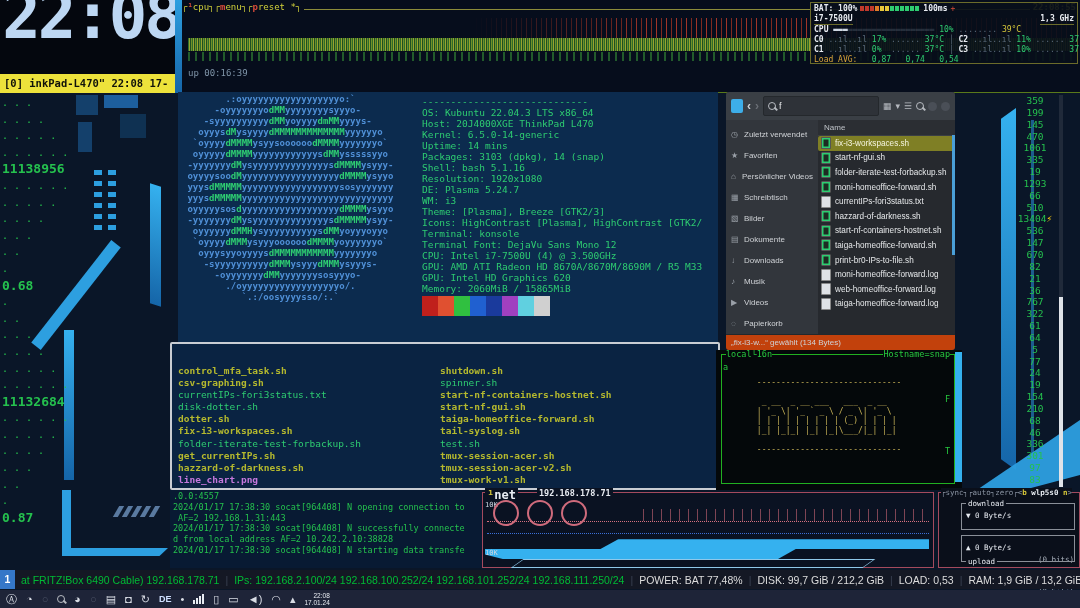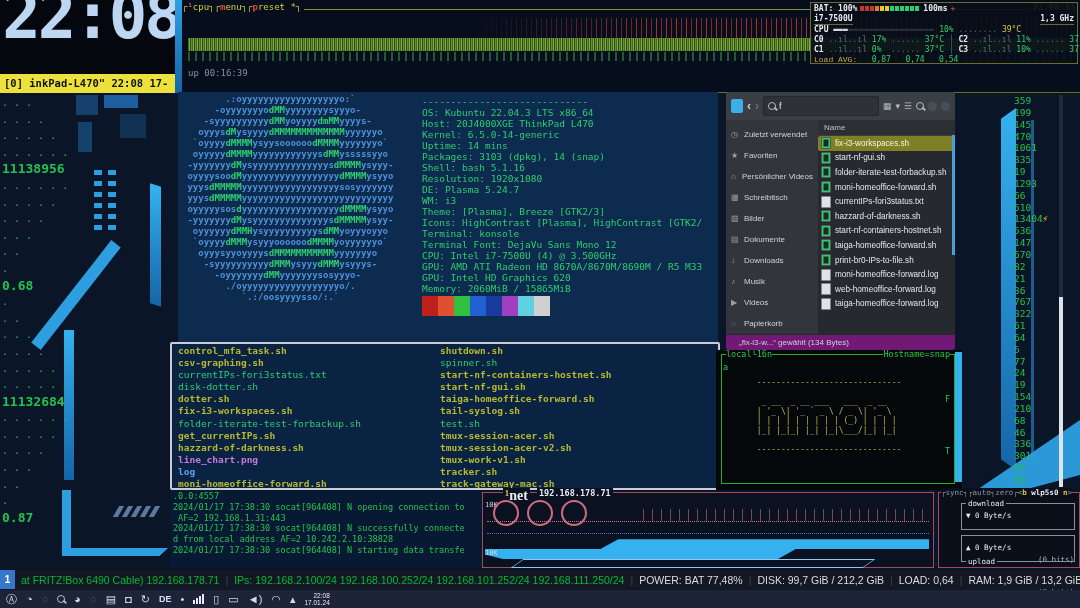--- a/index.html
+++ b/index.html
@@ -36,21 +36,21 @@
   #sensors .srow{display:flex;white-space:pre;}
   #sensors .nm{color:#e8ecf2;font-weight:bold;}
   #sensors .grn{color:#2ecc71;}
   #sensors .dots{color:#5a6a7a;}
   #sensors .tempw{color:#d8c83a;}
   #sensors .batline{display:flex;align-items:center;gap:3px;white-space:pre;}
   .blk{display:inline-block;width:4px;height:5px;margin-right:1px;}
   #sensors .chip{display:flex;justify-content:space-between;color:#e8ecf2;font-weight:bold;}
   #sensors .chip span{border-bottom:1px solid #6b6b2a;}
   #sensors .loadavg{color:#2ecc71;}
-  #sensors .loadavg .lbl{color:#d8a23a;font-family:Liberation Mono, monospace;}
+  #sensors .loadavg .lbl{color:#d8a23a;}
   
   #dotter{left:2px;top:95px;width:62px;color:#25c14e;font-size:10px;line-height:16.6px;white-space:pre;}
   #dotter .num{font-size:13px;font-weight:bold;}
   
   #neo{left:178px;top:92px;width:540px;height:253px;background:#0c2b4e;overflow:hidden;}
   #nf-logo{position:absolute;left:4px;top:2px;font-size:9px;line-height:11px;color:#4f8fd6;font-weight:bold;}
   #nf-logo .g{color:#2ecc71;}
   #nf-info{position:absolute;left:244px;top:4px;font-size:9.5px;line-height:11px;color:#2ecc71;white-space:pre;}
   #palette{position:absolute;left:244px;top:204px;display:flex;}
   #palette div{width:16px;height:20px;}
@@ -71,52 +71,52 @@
   #dolphin .side{width:92px;background:#32363c;padding-top:4px;box-sizing:border-box;}
   #dolphin .sitem{display:flex;align-items:center;gap:4px;height:21px;padding:0 5px;color:#cfd2d6;font-size:8px;white-space:nowrap;overflow:hidden;}
   #dolphin .sitem .ic{color:#9aa0a8;font-size:8px;width:9px;}
   #dolphin .main{flex:1;position:relative;}
   #dolphin .lhead{height:15px;line-height:15px;color:#bfc3c8;font-size:8px;padding-left:6px;border-bottom:1px solid #3a3e44;background:#2b2e33;}
   #dolphin .frow{display:flex;align-items:center;gap:4px;height:14.6px;padding:0 3px;color:#e6e8ea;font-size:8.2px;white-space:nowrap;border-radius:2px;}
   #dolphin .frow.sel{background:#7f7f25;color:#f5f5e0;}
   .fic{display:inline-block;width:8px;height:10px;border-radius:1px;flex:none;}
   .fic.sh{background:#1d2b22;border:1px solid #555;box-shadow:inset 0 0 0 1.5px #2ecc71;}
   .fic.txt{background:#dfe2e6;border:1px solid #888;}
-  #dolphin .status{position:absolute;left:0;bottom:0;width:100%;height:16px;background:#701a75;border-top:1px solid #24282c;
-           color:#cfd2d6;font-size:8px;line-height:16px;padding-left:13px;box-sizing:border-box;}
+  #dolphin .status{position:absolute;left:0;bottom:0;width:100%;height:16px;background:#c2410c;border-top:1px solid #24282c;
+           color:#cfd2d6;font-size:8px;line-height:16px;padding-left:5px;box-sizing:border-box;}
   #dolphin .vscroll{position:absolute;right:0;top:15px;width:3px;height:120px;background:#4a9fd8;}
   
-  #rnums{right:24px;top:95px;width:42px;text-align:left;color:#25c14e;font-size:9.5px;line-height:11.85px;}
+  #rnums{right:24px;top:95px;width:42px;text-align:center;color:#25c14e;font-size:9.5px;line-height:11.85px;}
   #rnums .bolt{color:#f1c40f;}
   #rscroll{right:17px;top:95px;width:4px;height:392px;background:#202a3a;}
   #rscroll .thumb{position:absolute;bottom:0;width:4px;height:190px;background:#dfe3e8;}
   
   #lswin{left:170px;top:342px;width:550px;height:148px;background:#0a2342;border:2px solid #c9cdd3;border-radius:2px;box-sizing:border-box;overflow:hidden;}
   #lswin .cols{display:flex;padding:1px 6px;font-size:9.5px;line-height:12.1px;}
-  #lswin .col{width:262px;white-space:pre;overflow:hidden;}
+  #lswin .col{width:262px;white-space:pre;overflow:hidden;margin-top:20px;}
   .fy{color:#b5b92e;font-weight:bold;}
   .fg{color:#2ecc71;}
   .fm{color:#c678dd;font-weight:bold;}
   .fb{color:#5aa2f0;font-weight:bold;}
   
   #nmon{left:716px;top:350px;width:246px;height:140px;background:#04080a;overflow:hidden;}
   #nmon .frame{position:absolute;left:5px;top:4px;right:7px;bottom:6px;border:1px solid #21b021;}
   #nmon .t{position:absolute;top:0;font-size:8.5px;color:#27c93f;background:#04080a;line-height:9px;}
   #nmon .lft{left:10px;} #nmon .rgt{right:12px;}
   #nmon .side-a{position:absolute;left:7px;top:12px;font-size:8.5px;color:#27c93f;}
   #nmon .side-f{position:absolute;right:12px;top:44px;font-size:8.5px;color:#27c93f;}
   #nmon .side-t{position:absolute;right:12px;top:96px;font-size:8.5px;color:#27c93f;}
   #nmon-art{position:absolute;left:36px;top:28px;font-size:8px;line-height:9.5px;color:#c9b458;white-space:pre;}
   #nmonscroll{left:955px;top:352px;width:7px;height:130px;background:#35b1ef;}
   
   #socat{left:170px;top:490px;width:312px;height:78px;background:#081a33;color:#25c14e;
          font-size:8.5px;line-height:10.8px;padding:1px 3px;box-sizing:border-box;white-space:pre;overflow:hidden;}
   
   #net{left:482px;top:492px;width:452px;height:76px;border:1px solid #a44a5e;background:#0a1222;box-sizing:border-box;}
-  #net .title{position:absolute;left:20px;top:-5px;font-size:14px;background:#0a1222;padding:0 2px;color:#e8ecf2;font-weight:bold;font-family:Liberation Serif, serif;}
+  #net .title{position:absolute;left:2px;top:-5px;font-size:12px;background:#0a1222;padding:0 2px;color:#e8ecf2;font-weight:bold;}
   #net .title .hot{color:#d8c83a;}
   #net .ip{position:absolute;left:54px;top:-5px;font-size:8.5px;background:#0a1222;padding:0 2px;color:#e8ecf2;font-weight:bold;}
   #net .scale{position:absolute;left:2px;font-size:7px;color:#cfd8e3;}
   #net .gauge{position:absolute;top:7px;width:22px;height:22px;border:2px solid #cf6b7c;border-radius:50%;}
   #net .pline{position:absolute;left:4px;right:4px;top:28px;border-bottom:1px dotted #d4717f;}
   #net .bline{position:absolute;left:4px;right:4px;top:40px;border-bottom:1px dotted #3a6fd8;}
   #net .ticks{position:absolute;left:160px;right:10px;top:16px;height:12px;
       background:repeating-linear-gradient(90deg,#b05a6a 0 1px,transparent 1px 9px);opacity:.7;}
   #net .swoosh{position:absolute;left:2px;top:44px;width:444px;height:22px;background:#35b1ef;
       clip-path:polygon(0 55%,26% 55%,30% 10%,100% 10%,100% 55%,70% 55%,66% 100%,4% 100%,0 80%);}
@@ -499,21 +499,21 @@
     <div class="ws">1</div>
     <div id="i3segs" style="display:flex;align-items:center;">
         <span class="seg green">at FRITZ!Box 6490 Cable) 192.168.178.71</span>
         <span class="sep">|</span>
         <span class="seg green">IPs: 192.168.2.100/24  192.168.100.252/24  192.168.101.252/24  192.168.111.250/24</span>
         <span class="sep">|</span>
         <span class="seg white">POWER: BAT 77,48%</span>
         <span class="sep">|</span>
         <span class="seg white">DISK: 99,7 GiB / 212,2 GiB</span>
         <span class="sep">|</span>
-        <span class="seg white">LOAD: 0,64</span>
+        <span class="seg white">LOAD: 0,53</span>
         <span class="sep">|</span>
         <span class="seg white">RAM: 1,9 GiB / 13,2 GiB</span>
       </div>
   </div>
 
   <div class="abs" id="taskbar">
     <span id="tray" style="display:flex;align-items:center;gap:9px;">
         <span class="ti">Ⓐ</span>
         <span class="ti">◔</span>
         <span class="ti dim">○</span>

